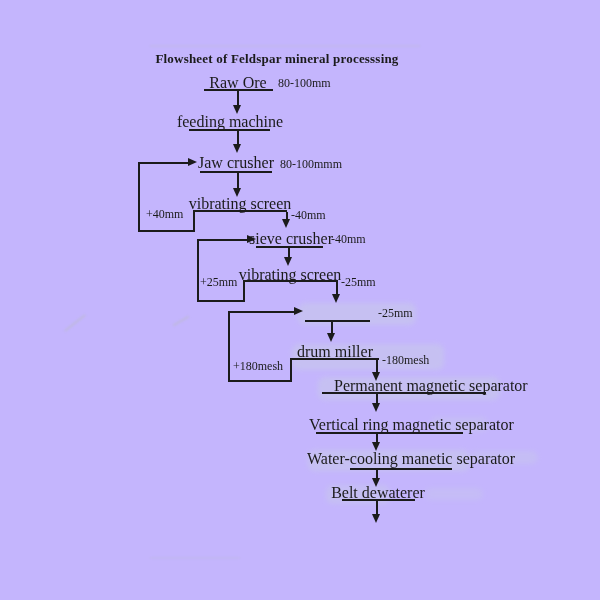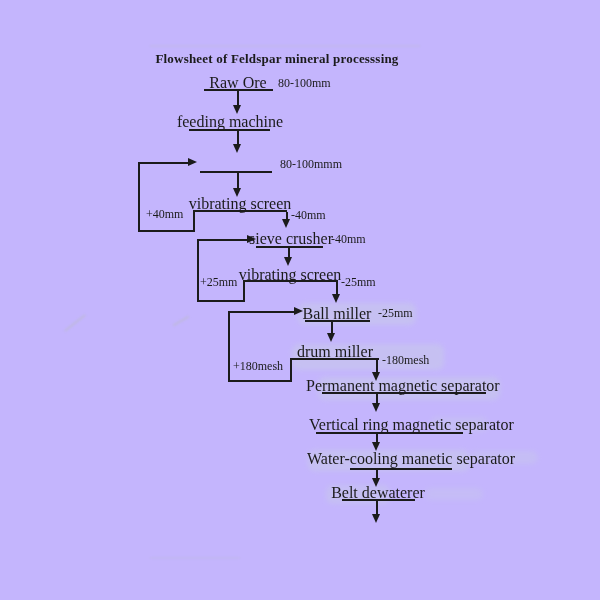--- a/index.html
+++ b/index.html
@@ -39,35 +39,35 @@
   <div class="sm" style="left:308px;top:450px;width:162px;height:21px"></div>
   <div class="sm" style="left:470px;top:451px;width:68px;height:13px;opacity:.3"></div>
   <div class="sm" style="left:326px;top:485px;width:64px;height:19px;opacity:.35"></div>
   <div class="sm" style="left:425px;top:488px;width:58px;height:12px;opacity:.25"></div>
 
   <div class="ttl" style="left:127px;top:51px;width:300px">Flowsheet of Feldspar mineral processsing</div>
 
   <div class="nd" style="left:178px;top:76px;width:120px">Raw Ore</div>
   <div class="lb" style="left:278px;top:76px">80-100mm</div>
   <div class="nd" style="left:170px;top:115px;width:120px">feeding machine</div>
+  <div class="nd" style="left:176px;top:156px;width:120px">Jaw crusher</div>
   <div class="lb" style="left:280px;top:157px">80-100mmm</div>
   <div class="nd" style="left:180px;top:197px;width:120px">vibrating screen</div>
   <div class="lb" style="left:146px;top:207px">+40mm</div>
   <div class="lb" style="left:291px;top:208px">-40mm</div>
   <div class="nd" style="left:231px;top:232px;width:120px">sieve crusher</div>
   <div class="lb" style="left:331px;top:232px">-40mm</div>
   <div class="nd" style="left:230px;top:268px;width:120px">vibrating screen</div>
   <div class="lb" style="left:200px;top:275px">+25mm</div>
   <div class="lb" style="left:341px;top:275px">-25mm</div>
-  <div class="nd" style="left:277px;top:307px;width:120px">Ball miller</div>
   <div class="lb" style="left:378px;top:306px">-25mm</div>
   <div class="nd" style="left:275px;top:345px;width:120px">drum miller</div>
   <div class="lb" style="left:233px;top:359px">+180mesh</div>
   <div class="lb" style="left:382px;top:353px">-180mesh</div>
-  <div class="nd" style="left:306px;top:379px;width:160px">Permanent magnetic separator</div>
+  <div class="nd" style="left:334px;top:379px;width:160px">Permanent magnetic separator</div>
   <div class="nd" style="left:307px;top:452px;width:160px"><span>Water-</span><span class="u">cooling manetic</span><span> separator</span></div>
   <div class="nd" style="left:309px;top:418px;width:160px">Vertical ring magnetic separator</div>
   <div class="nd" style="left:318px;top:486px;width:120px">Belt dewaterer</div>
 
   <div class="ln" style="left:204px;top:89px;width:69px;height:2px"></div>
   <div class="ln" style="left:189px;top:129px;width:81px;height:2px"></div>
   <div class="ln" style="left:200px;top:171px;width:72px;height:2px"></div>
   <div class="ln" style="left:194px;top:210px;width:93px;height:2px"></div>
   <div class="ln" style="left:256px;top:246px;width:67px;height:2px"></div>
   <div class="ln" style="left:243px;top:280px;width:95px;height:2px"></div>

